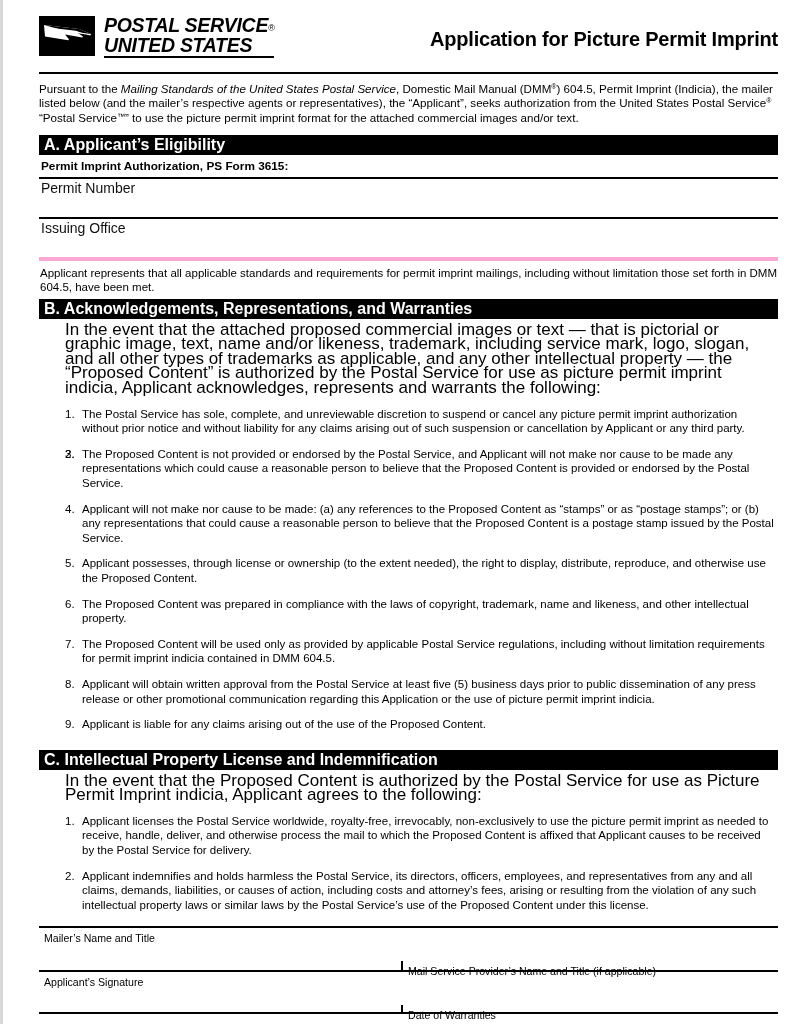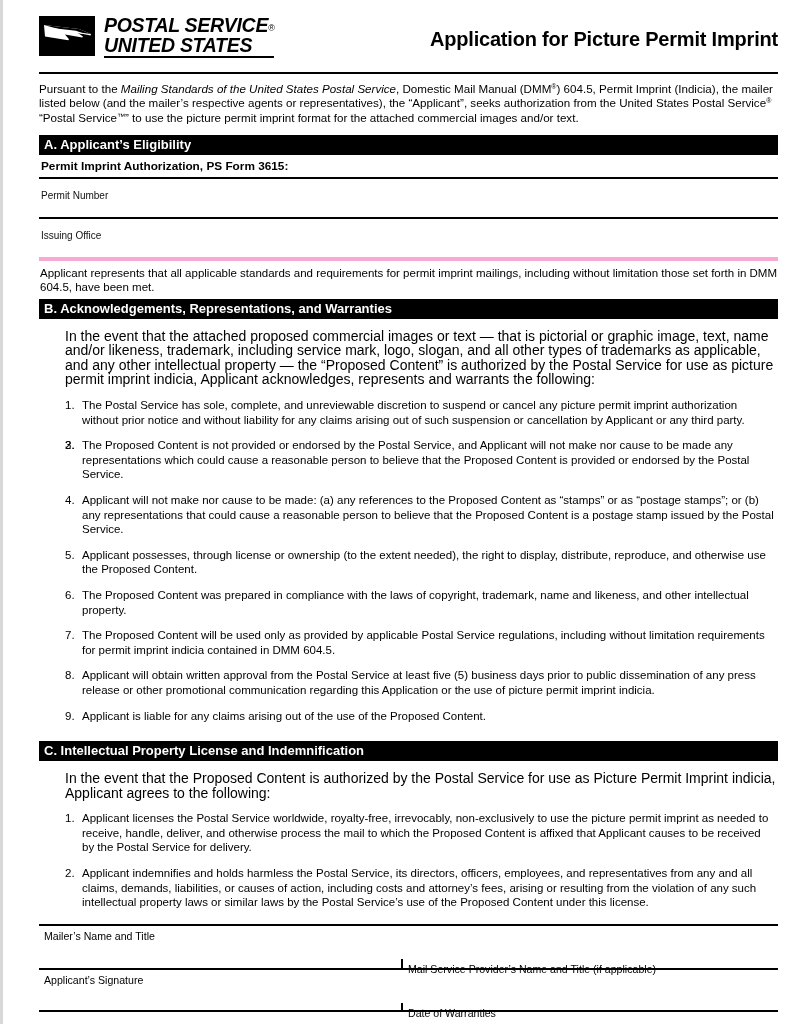--- a/index.html
+++ b/index.html
@@ -108,60 +108,60 @@
   sup.tm {
     font-size: 8px;
     vertical-align: 3px;
     line-height: 0;
   }
 
   
   .section-bar {
     background: #000;
     color: #fff;
-    font-size: 13px;
+    font-size: 16px;
     font-weight: bold;
     padding: 3px 5px 4px 5px;
     line-height: 13px;
   }
 
   
   .subhead {
     font-size: 11.8px;
     font-weight: bold;
     padding: 4px 2px 4px 2px;
     line-height: 14px;
   }
   .field-box {
     border-top: 2px solid #000;
     height: 38px;
     position: relative;
   }
   .field-box.last { border-bottom: 4px solid #f9a8d4; }
   .field-label {
-    font-size: 10px;
-    padding: 10px 2px 0 2px;
+    font-size: 14px;
+    padding: 3px 2px 0 2px;
     line-height: 13px;
     color: #111;
   }
   .stmt {
     font-size: 11.5px;
     line-height: 14.2px;
     padding: 5px 1px 4px 1px;
   }
 
   
   .body-block {
     padding-left: 26px;
     padding-right: 2px;
   }
   .para {
-    font-size: 14px;
+    font-size: 17px;
     line-height: 14.6px;
-    margin: 10px 0 0 0;
+    margin: 4px 0 0 0;
   }
   ol.numlist {
     list-style: none;
     margin: 0;
     padding: 0;
   }
   ol.numlist li {
     font-size: 11.5px;
     line-height: 14.6px;
     position: relative;

